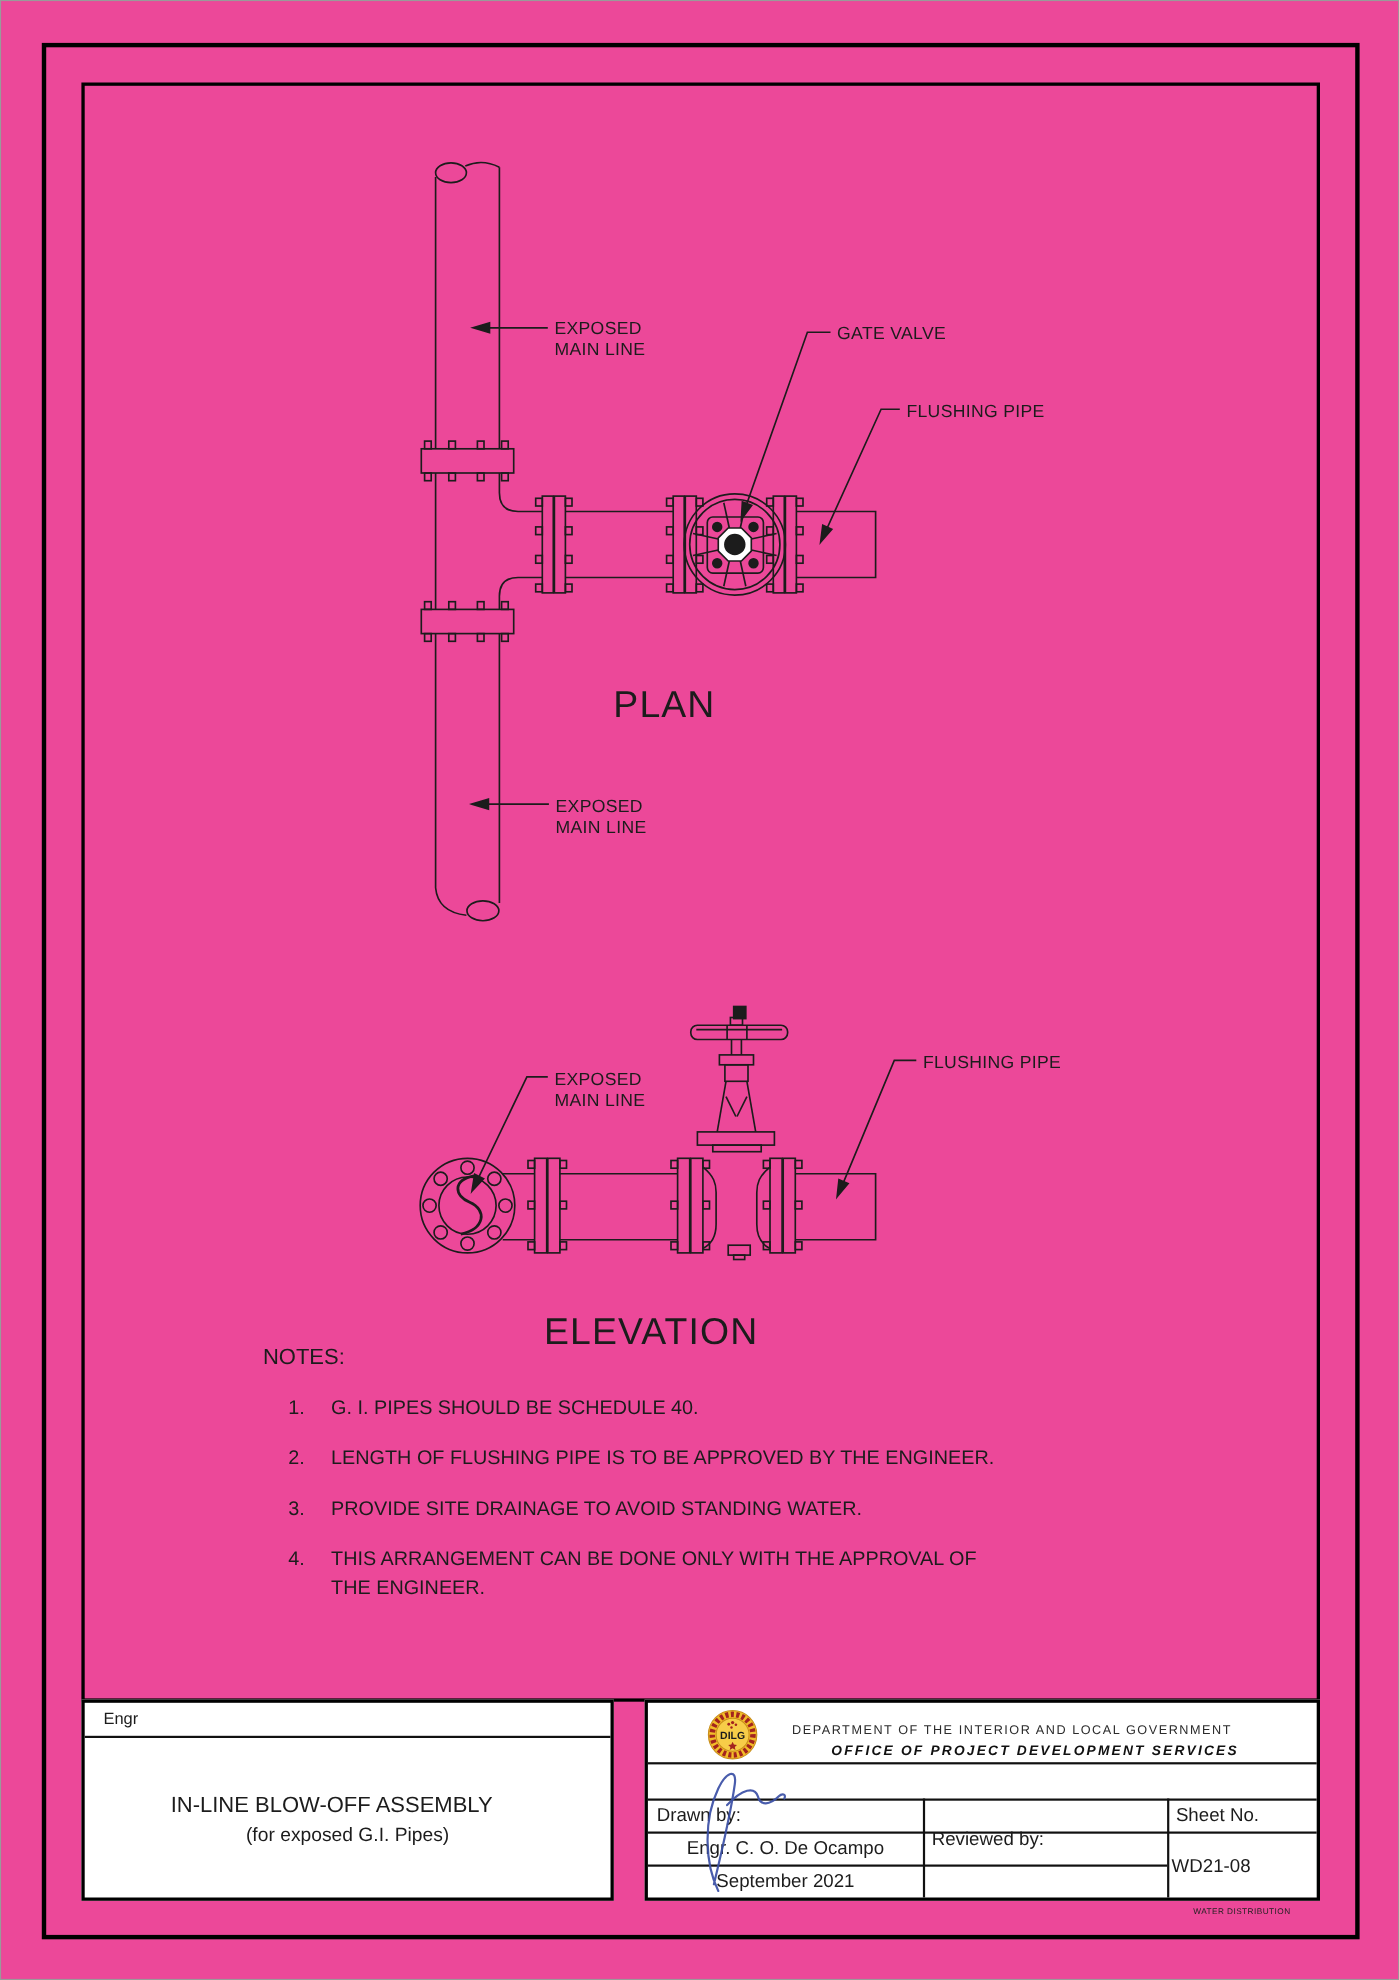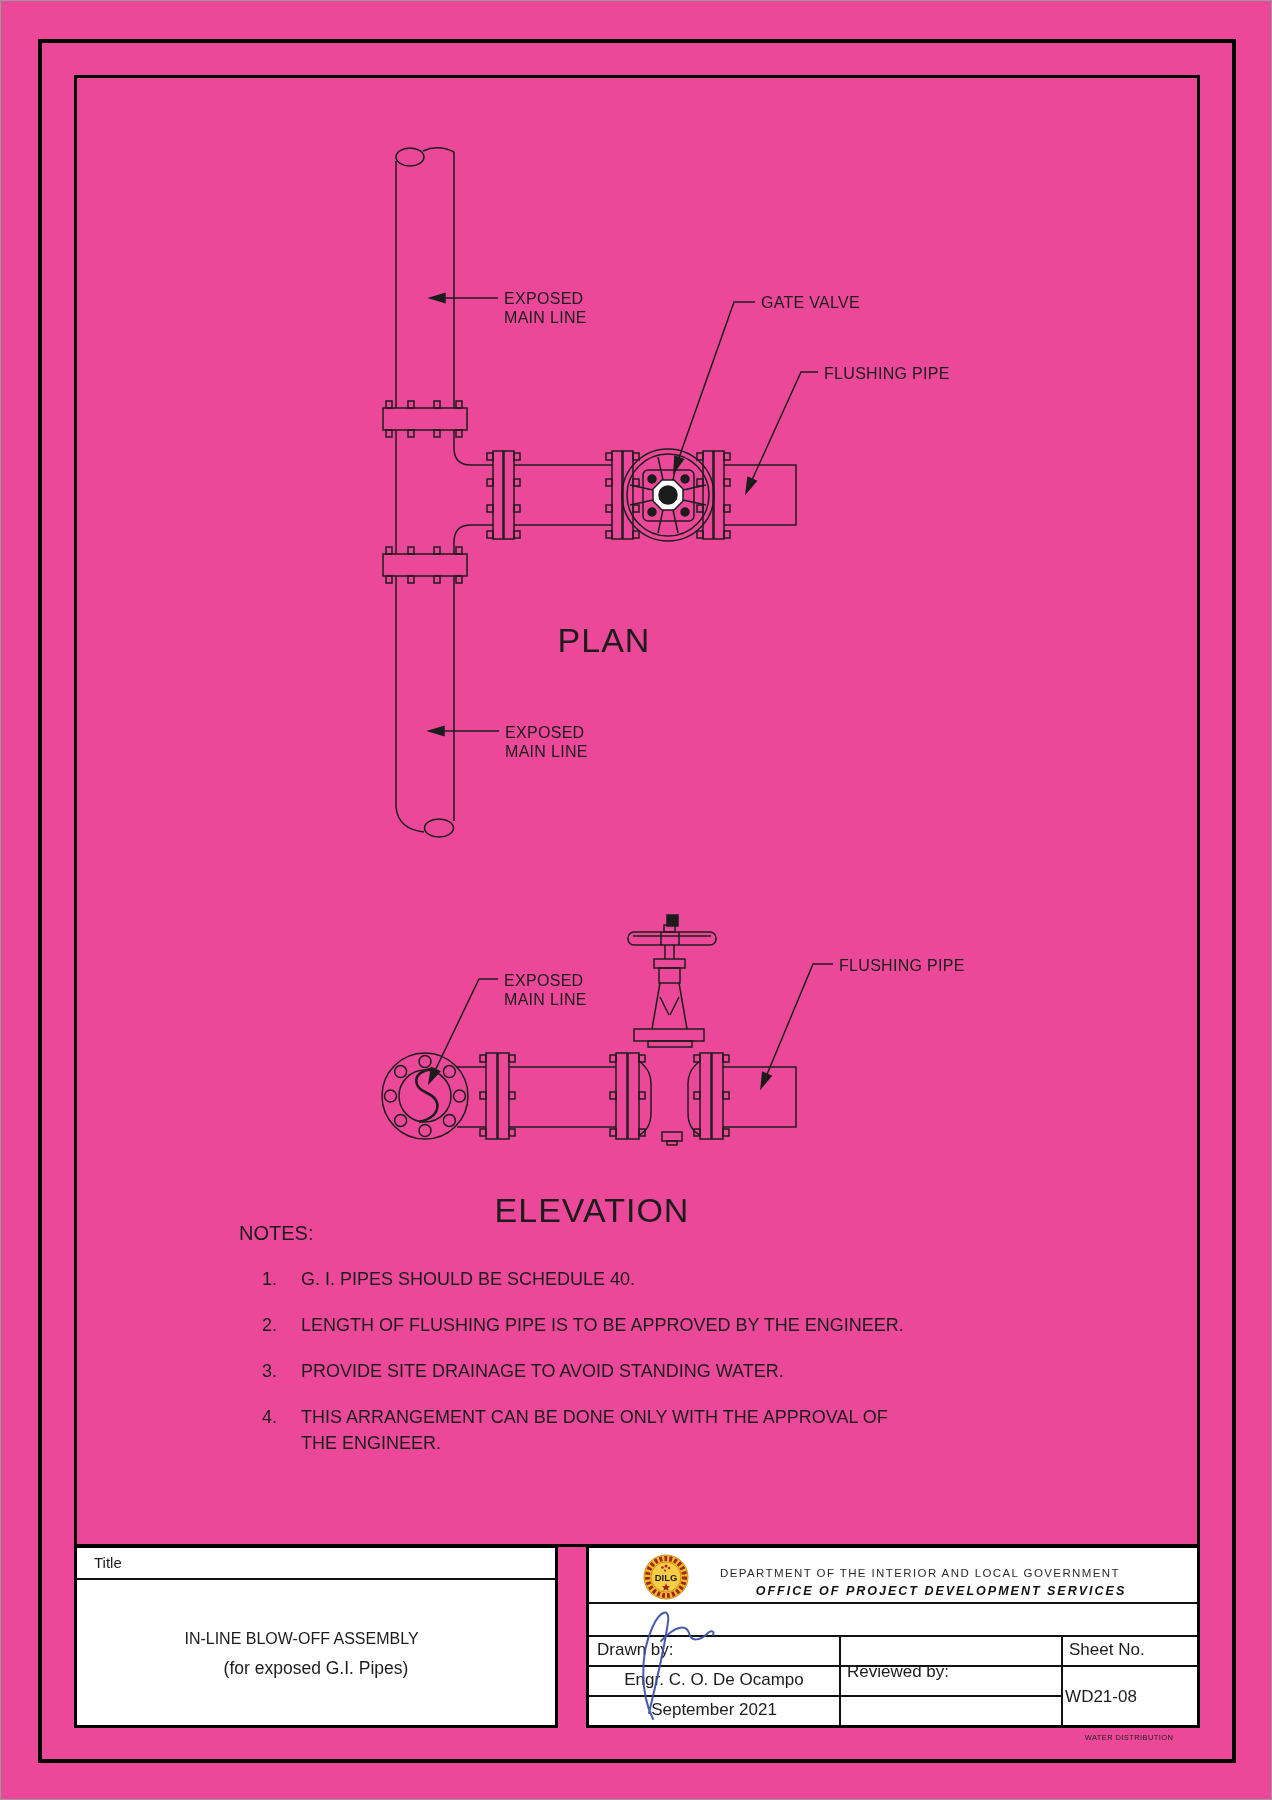--- a/index.html
+++ b/index.html
@@ -16,21 +16,21 @@
   .callout{font-size:16px;letter-spacing:.3px;}
   .caption{font-size:34px;letter-spacing:1px;}
   .notes-head{font-size:20px;}
   .note-txt{font-size:18px;}
   
   .tb-box{border:3px solid #000;box-sizing:border-box;background:#fff;}
   .tb-left{left:73px;top:1544px;width:484px;height:183px;}
   .tb-right{left:585px;top:1544px;width:614px;height:183px;}
   .tb-title-label{left:93px;top:1553px;font-size:15px;}
   .tb-title-divider{left:76px;top:1577px;width:478px;height:2px;background:#111;}
-  .tb-title-1{left:73px;top:1629px;width:455px;text-align:center;font-size:16px;}
+  .tb-title-1{left:73px;top:1629px;width:455px;text-align:center;font-size:20px;}
   .tb-title-2{left:73px;top:1657px;width:484px;text-align:center;font-size:17.5px;}
   .dept1{left:669px;top:1566px;width:500px;text-align:center;font-size:11.5px;letter-spacing:1.4px;color:#2b2b2b;}
   .dept2{left:690px;top:1583px;width:500px;text-align:center;font-size:12.5px;font-weight:bold;letter-spacing:2px;color:#111;font-style:italic;}
   .hline{background:#111;height:2px;}
   .vline{background:#111;width:2px;}
   .cell-label{font-size:17px;line-height:30px;height:30px;}
   .cell-center{font-size:17px;line-height:30px;height:30px;text-align:center;}
   .sheet-no{left:1032px;top:1686px;width:136px;text-align:center;font-size:17px;}
   .sheet-cat{left:1060px;top:1712px;width:136px;text-align:center;font-size:7.5px;letter-spacing:.4px;color:#222;margin-top:20px;}
   .logo-wrap{left:640px;top:1551px;width:50px;height:50px;}
@@ -271,21 +271,21 @@
         <text class="note-txt" x="276" y="1376" text-anchor="end">3.</text>
         <text class="note-txt" x="300" y="1376">PROVIDE SITE DRAINAGE TO AVOID STANDING WATER.</text>
         <text class="note-txt" x="276" y="1422" text-anchor="end">4.</text>
         <text class="note-txt" x="300" y="1422">THIS ARRANGEMENT CAN BE DONE ONLY WITH THE APPROVAL OF</text>
         <text class="note-txt" x="300" y="1448">THE ENGINEER.</text>
       </g>
     </g>
   </svg>
 
   <div class="abs tb-box tb-left"></div>
-  <div class="abs tb-title-label">Title</div>
+  <div class="abs tb-title-label">Engr</div>
   <div class="abs tb-title-divider"></div>
   <div class="abs tb-title-1">IN-LINE BLOW-OFF ASSEMBLY</div>
   <div class="abs tb-title-2">(for exposed G.I. Pipes)</div>
 
   <div class="abs tb-box tb-right"></div>
   <div class="abs dept1">DEPARTMENT OF THE INTERIOR AND LOCAL GOVERNMENT</div>
   <div class="abs dept2">OFFICE OF PROJECT DEVELOPMENT SERVICES</div>
 
   <div class="abs hline" style="left:588px;top:1601px;width:608px;"></div>
   <div class="abs hline" style="left:588px;top:1634px;width:608px;"></div>

